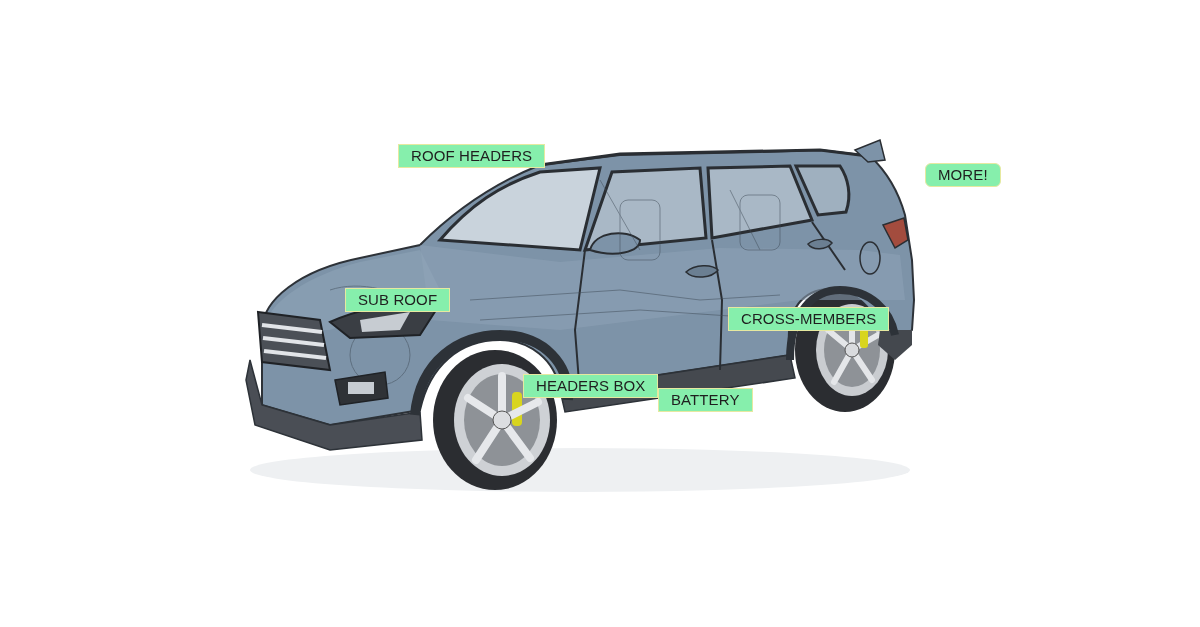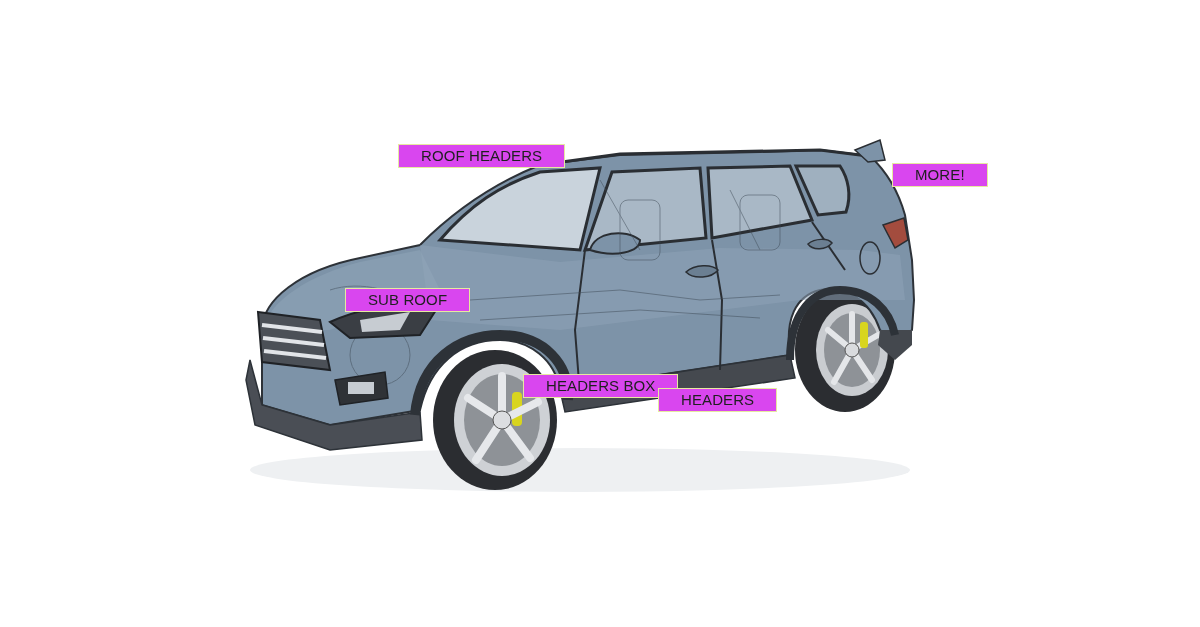--- a/index.html
+++ b/index.html
@@ -1,27 +1,27 @@
 <!DOCTYPE html>
 <html><head>
 <meta charset="utf-8">
 <style>
   html, body { margin:0; padding:0; background:#ffffff; }
   body { width:1200px; height:627px; position:relative; overflow:hidden; font-family:"Liberation Sans", sans-serif; }
   .stage { position:absolute; left:0; top:0; width:1200px; height:627px; }
   .car-svg { position:absolute; left:0; top:0; width:1200px; height:627px; }
   .callout {
     position:absolute;
-    background:#d946ef;
+    background:#86efac;
     color:#1f1f1f;
     font-family:"Liberation Sans", sans-serif;
     font-size:15px;
     line-height:22px;
     height:24px;
-    padding:0 22px;
+    padding:0 12px;
     white-space:nowrap;
     box-sizing:border-box;
     border:1px solid #e6e9a0;
     letter-spacing:0.1px;
     cursor:pointer;
   }
 </style>
 </head>
 <body>
 
@@ -133,17 +133,18 @@
         <line x1="502" y1="420" x2="538" y2="402"></line>
         <line x1="502" y1="420" x2="530" y2="458"></line>
         <line x1="502" y1="420" x2="476" y2="460"></line>
         <line x1="502" y1="420" x2="468" y2="398"></line>
       </g>
       <circle cx="502" cy="420" r="9" fill="#dcdee1" stroke="#555" stroke-width="1"></circle>
     </g>
   </svg>
 
   <div class="callout" style="left:398px; top:144px;">ROOF HEADERS</div>
-  <div class="callout" style="left:892px; top:163px;">MORE!</div>
+  <div class="callout" style="left:925px; top:163px;border-radius:6px;">MORE!</div>
   <div class="callout" style="left:345px; top:288px;">SUB ROOF</div>
+  <div class="callout" style="left:728px; top:307px;">CROSS-MEMBERS</div>
   <div class="callout" style="left:523px; top:374px;">HEADERS BOX</div>
-  <div class="callout" style="left:658px; top:388px;">HEADERS</div>
+  <div class="callout" style="left:658px; top:388px;">BATTERY</div>
 </div>
 
 </body></html>

